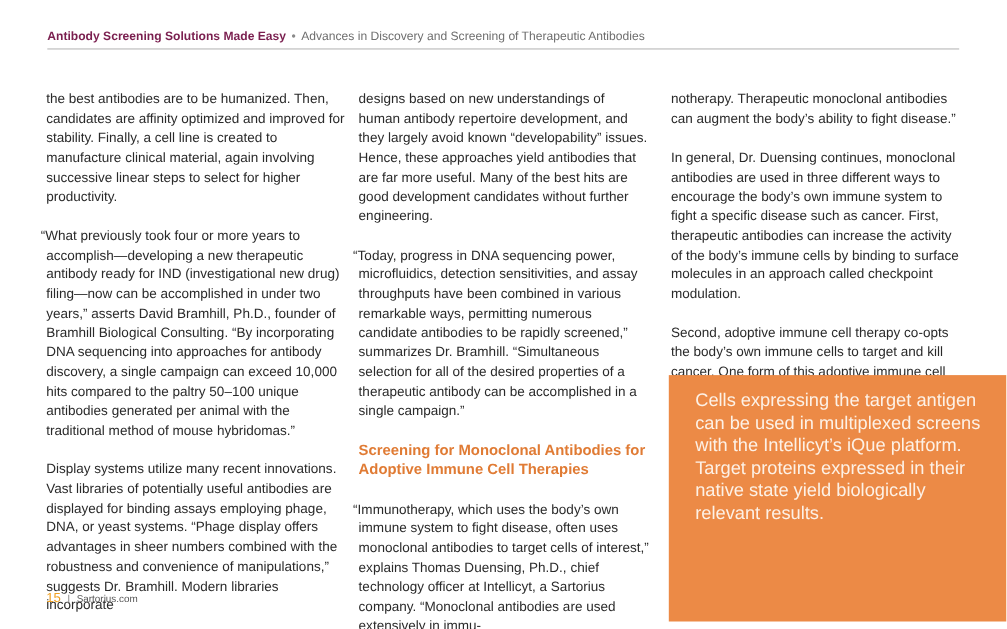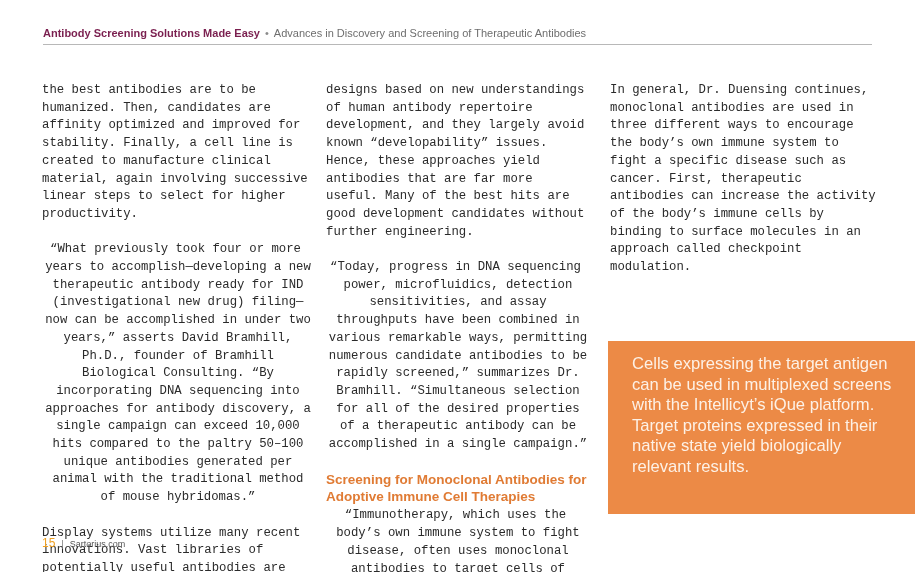--- a/index.html
+++ b/index.html
@@ -18,29 +18,29 @@
   .header .sep { color: #8a8a8a; margin: 0 5px; }
   .header .subtitle { color: #6e6e6e; }
 
   .col {
     position: absolute; top: 82px; width: 272px;
     font-size: 12.3px; line-height: 17.7px; color: #2a2a2a;
   }
   .col1 { left: 42px; }
   .col2 { left: 326px; width: 264px; }
   .col3 { left: 610px; width: 266px; }
-  .col p { margin: 0 0 17.7px 0; font-family: Liberation Mono, monospace; }
-  .col p.quote { text-indent: -5px; padding-left: 0; text-align: center; }
+  .col p { margin: 0 0 17.7px 0; }
+  .col p.quote { text-indent: -5px; padding-left: 0; }
   .col h3 {
-    margin: 6px 0 2px 0; color: #e07b34; font-weight: bold;
+    margin: 6px 0 20px 0; color: #e07b34; font-weight: bold;
     font-size: 13.5px; line-height: 17px;
   }
 
   .callout {
-    position: absolute; left: 608px; top: 341px; width: 307px; height: 173px;
+    position: absolute; left: 608px; top: 341px; width: 307px; height: 224px;
     background: #ec8a46; box-sizing: border-box;
     padding: 13px 16px 0 24px;
     color: #fdf1e6; font-size: 16.6px; line-height: 20.6px;
   }
 
   .footer {
     position: absolute; left: 42px; top: 537px; font-size: 9px;
     line-height: 12px; color: #555;
   }
   .footer .page { color: #f0a020; font-weight: normal; font-size: 12px; }
@@ -60,21 +60,23 @@
 </div>
 
 <div class="col col2">
   <p>designs based on new understandings of human antibody repertoire development, and they largely avoid known “developability” issues. Hence, these approaches yield antibodies that are far more useful. Many of the best hits are good development candidates without further engineering.</p>
   <p class="quote">“Today, progress in DNA sequencing power, microfluidics, detection sensitivities, and assay throughputs have been combined in various remarkable ways, permitting numerous candidate antibodies to be rapidly screened,” summarizes Dr. Bramhill. “Simultaneous selection for all of the desired properties of a therapeutic antibody can be accomplished in a single campaign.”</p>
   <h3>Screening for Monoclonal Antibodies for Adoptive Immune Cell Therapies</h3>
   <p class="quote">“Immunotherapy, which uses the body’s own immune system to fight disease, often uses monoclonal antibodies to target cells of interest,” explains Thomas Duensing, Ph.D., chief technology officer at Intellicyt, a Sartorius company. “Monoclonal antibodies are used extensively in immu-</p>
 </div>
 
 <div class="col col3">
+  <p>notherapy. Therapeutic monoclonal antibodies can augment the body’s ability to fight disease.”</p>
   <p>In general, Dr. Duensing continues, monoclonal antibodies are used in three different ways to encourage the body’s own immune system to fight a specific disease such as cancer. First, therapeutic antibodies can increase the activity of the body’s immune cells by binding to surface molecules in an approach called checkpoint modulation.</p>
+  <p>Second, adoptive immune cell therapy co-opts the body’s own immune cells to target and kill cancer. One form of this adoptive immune cell</p>
 </div>
 
 <div class="callout">
   <span>Cells expressing the target antigen can be used in multiplexed screens with the Intellicyt’s iQue platform. Target proteins expressed in their native state yield biologically relevant results.</span>
 </div>
 
 <div class="footer">
   <span class="page">15</span><span class="bar">|</span><span>Sartorius.com</span>
 </div>
 

